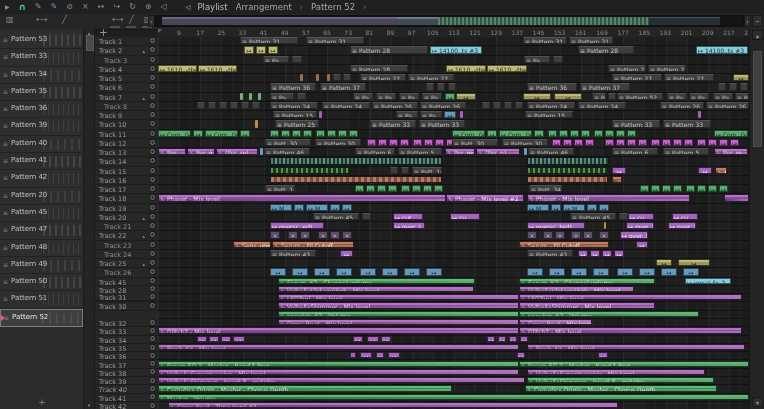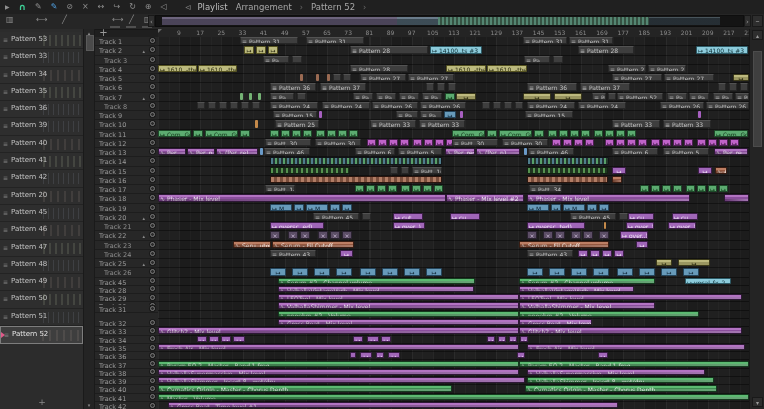--- a/index.html
+++ b/index.html
@@ -225,24 +225,20 @@
           <span class="pl">Pattern 42</span>
         </div>
         <div class="pat-item pv2">
           <span class="pi">≡</span>
           <span class="pl">Pattern 20</span>
         </div>
         <div class="pat-item pv1">
           <span class="pi">≡</span>
           <span class="pl">Pattern 45</span>
         </div>
-        <div class="pat-item pv2">
-          <span class="pi">≡</span>
-          <span class="pl">Pattern 46</span>
-        </div>
         <div class="pat-item pv0">
           <span class="pi">≡</span>
           <span class="pl">Pattern 47</span>
         </div>
         <div class="pat-item pv1">
           <span class="pi">≡</span>
           <span class="pl">Pattern 48</span>
         </div>
         <div class="pat-item pv2">
           <span class="pi">≡</span>
@@ -390,21 +386,21 @@
         <span class="mute"></span>
       </div>
       <div class="trk" style="top: 257.1px; height: 8.3px;">
         <span class="tn">Track 29</span>
         <span class="mute"></span>
       </div>
       <div class="trk" style="top: 265.4px; height: 8.3px;">
         <span class="tn">Track 30</span>
         <span class="mute"></span>
       </div>
-      <div class="trk" style="top: 268px; height: 8.3px;">
+      <div class="trk" style="top: 256px; height: 8.3px;">
         <span class="tn">Track 31</span>
         <span class="mute"></span>
       </div>
       <div class="trk" style="top: 282px; height: 8.3px;">
         <span class="tn">Track 32</span>
         <span class="mute"></span>
       </div>
       <div class="trk" style="top: 290.3px; height: 8.3px;">
         <span class="tn">Track 33</span>
         <span class="mute"></span>
@@ -426,21 +422,21 @@
         <span class="mute"></span>
       </div>
       <div class="trk" style="top: 331.8px; height: 8.3px;">
         <span class="tn">Track 38</span>
         <span class="mute"></span>
       </div>
       <div class="trk" style="top: 340.1px; height: 8.3px;">
         <span class="tn">Track 39</span>
         <span class="mute"></span>
       </div>
-      <div class="trk" style="top: 348.4px; height: 8.3px;">
+      <div class="trk" style="top: 348.4px; height: 8.3px; font-style: italic;">
         <span class="tn">Track 40</span>
         <span class="mute"></span>
       </div>
       <div class="trk" style="top: 356.7px; height: 8.3px;">
         <span class="tn">Track 41</span>
         <span class="mute"></span>
       </div>
       <div class="trk" style="top: 365px; height: 8.3px;">
         <span class="tn">Track 42</span>
         <span class="mute"></span>

